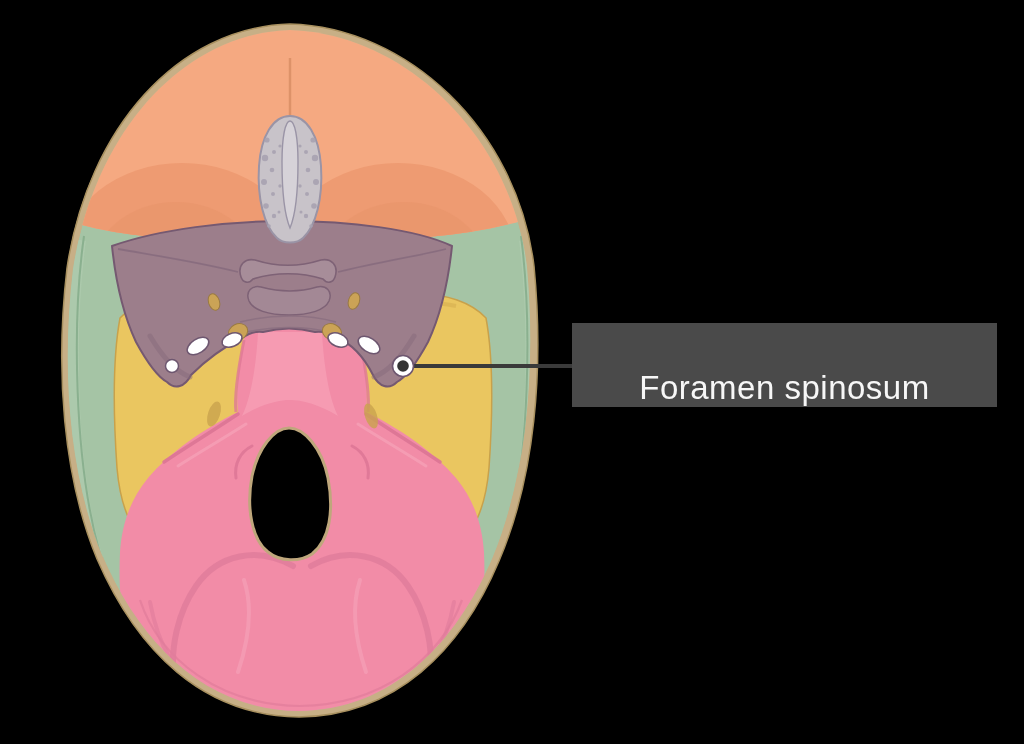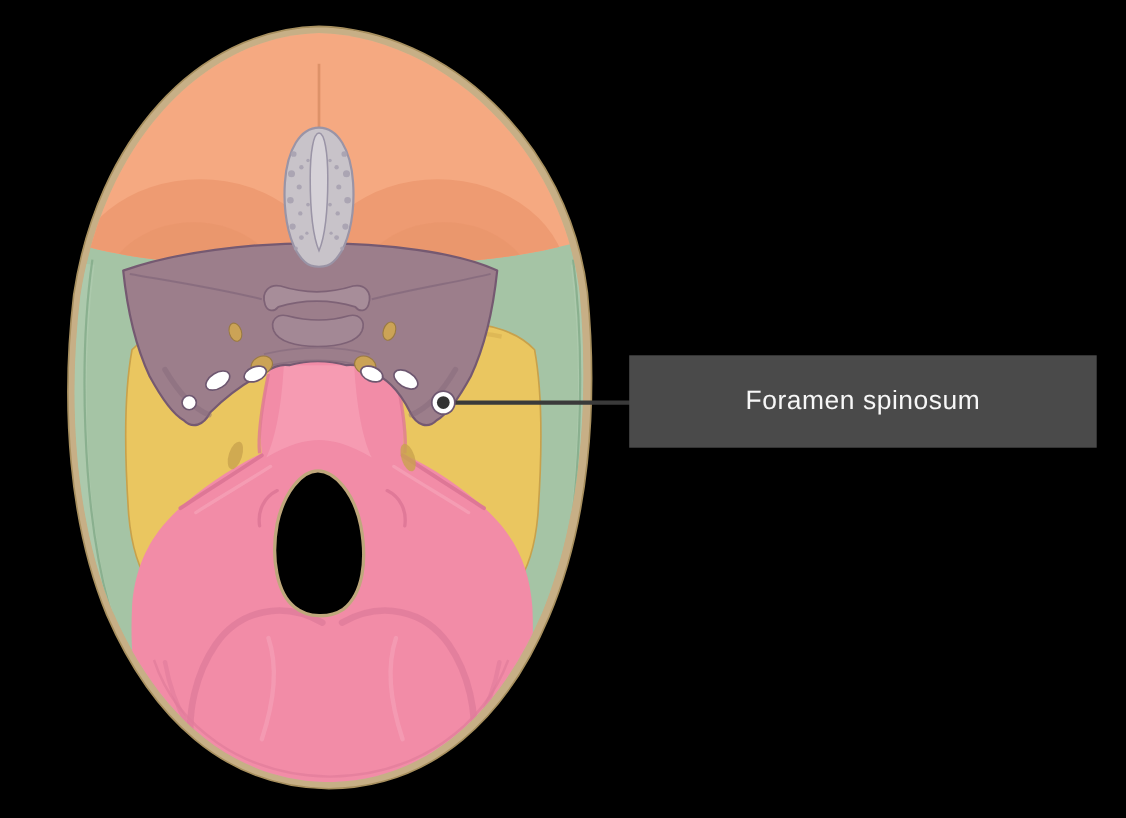--- a/index.html
+++ b/index.html
@@ -1,22 +1,22 @@
 <!DOCTYPE html>
 <html><head>
 <meta charset="utf-8">
 <style>
   html,body{margin:0;padding:0;background:#000;}
   .stage{position:relative;width:1024px;height:744px;background:#000000;overflow:hidden;
          font-family:"Liberation Sans",sans-serif;}
   .stage svg{position:absolute;left:0;top:0;}
   .label-box{
     position:absolute;left:572px;top:323px;width:425px;height:84px;
-    background:#4A4A4A;color:#F7F7F7;display:flex;align-items:center;justify-content:center;
-    font-size:24px;letter-spacing:0.5px;white-space:nowrap;user-select:none;
+    background:#4A4A4A;color:#F7F7F7;display:flex;align-items:flex-end;justify-content:center;
+    font-size:33px;letter-spacing:0.5px;white-space:nowrap;user-select:none;
   }
 </style>
 </head>
 <body>
 
 <div class="stage">
 
 <svg width="1024" height="744" viewBox="0 0 1024 744">
   <defs>
     <clipPath id="clipInner">

